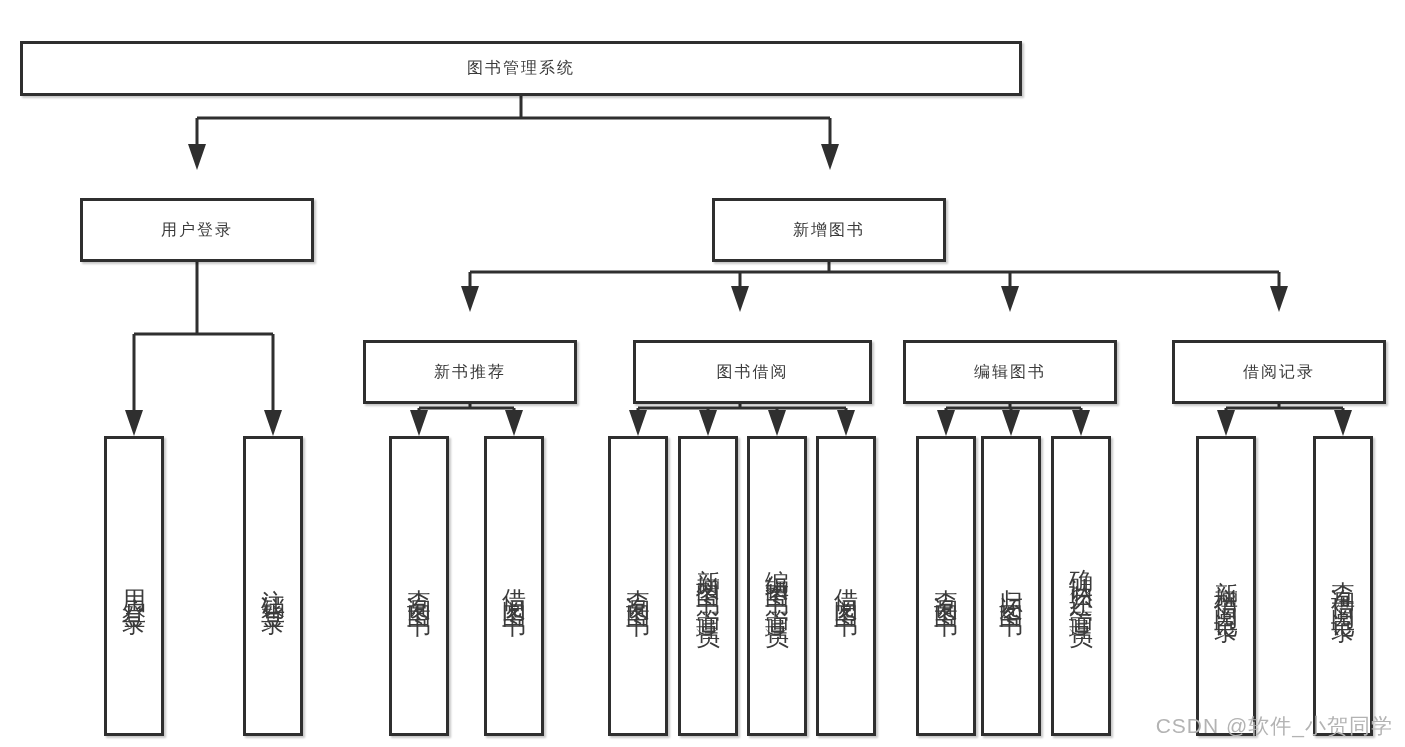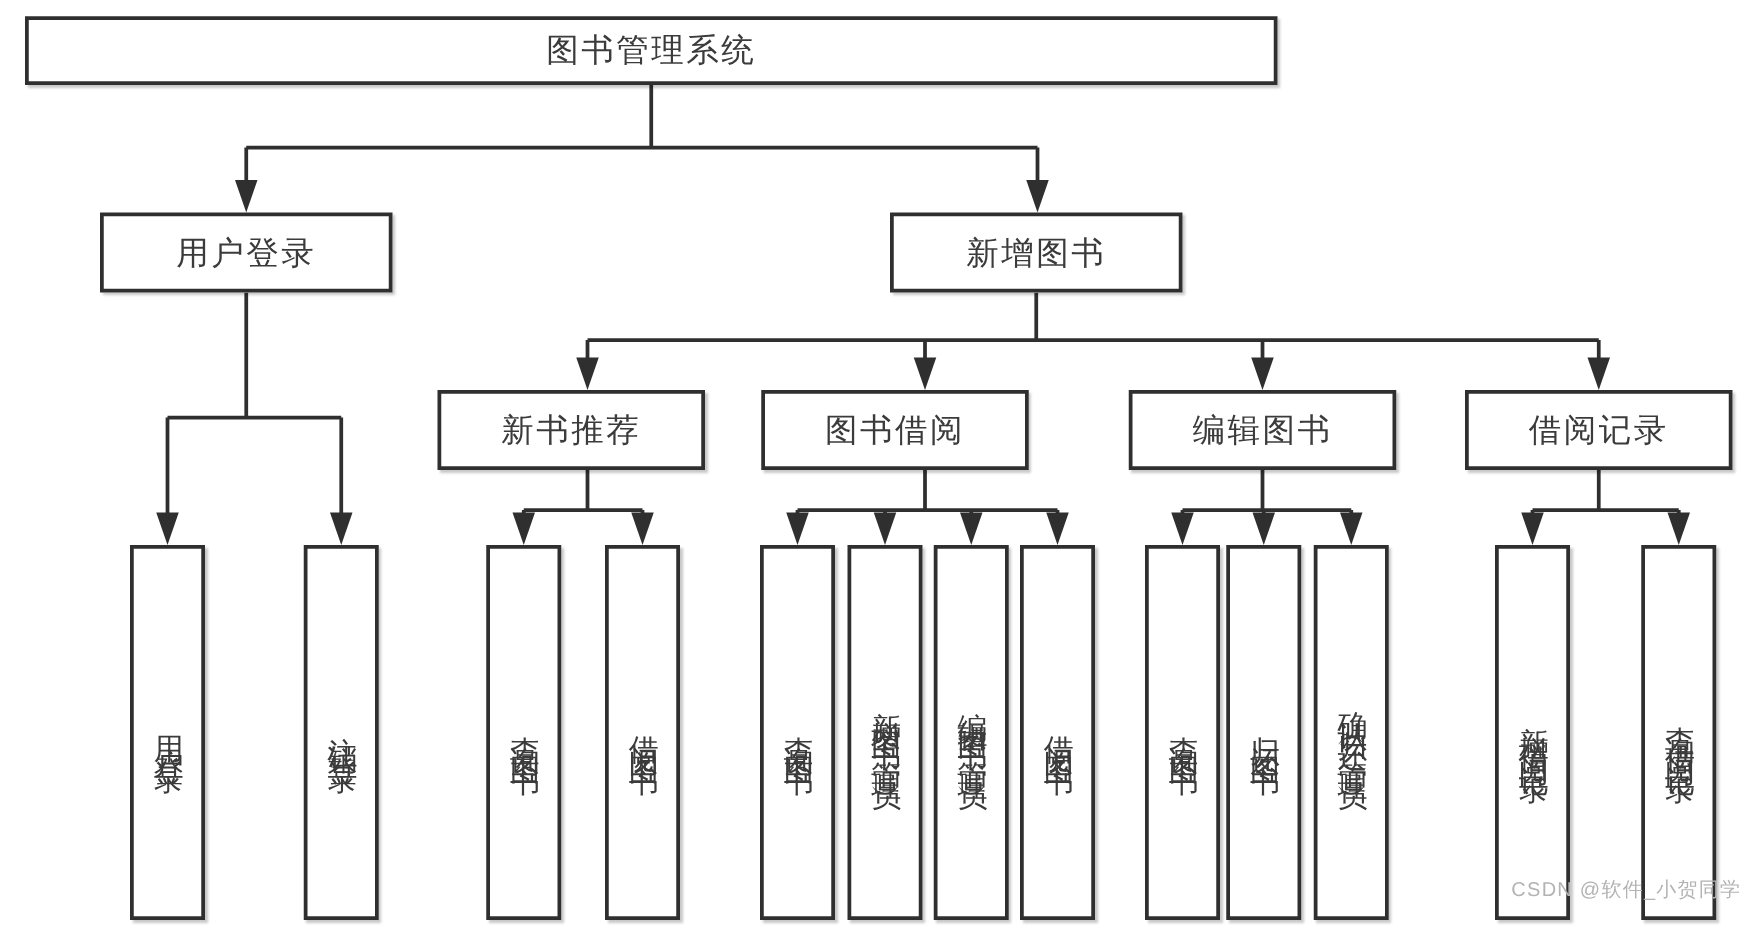--- a/index.html
+++ b/index.html
@@ -27,37 +27,38 @@
     background: #ffffff;
     border: 3px solid #2f2f2f;
     color: #3b3b3b;
     display: flex;
     align-items: center;
     justify-content: center;
     z-index: 1;
     box-shadow: 2px 2px 2px rgba(0,0,0,0.22);
   }
   .node.h {
-    font-size: 26px;
+    font-size: 16px;
     letter-spacing: 2px;
     white-space: nowrap;
+    margin-top: 28px;
   }
   .node.v {
     font-size: 24px;
     writing-mode: vertical-rl;
     text-orientation: mixed;
     letter-spacing: 8px;
     line-height: 1;
     white-space: nowrap;
   }
   #watermark {
     position: absolute;
     right: 12px;
-    bottom: 24px;
-    font-size: 16px;
+    bottom: 7px;
+    font-size: 21px;
     color: #b3b3b3;
     letter-spacing: 1px;
     z-index: 2;
     pointer-events: none;
     white-space: nowrap;
   }
 </style>
 </head>
 <body>
 
@@ -97,22 +98,22 @@
       <use href="#arw" x="1226" y="436"></use>
       <use href="#arw" x="1343" y="436"></use>
     </g>
   </svg>
 
   <div class="node h" style="left:20px;top:13px;width:1002px;height:55px">图书管理系统</div>
 
   <div class="node h" style="left:80px;top:170px;width:234px;height:64px">用户登录</div>
   <div class="node h" style="left:712px;top:170px;width:234px;height:64px">新增图书</div>
 
-  <div class="node h" style="left:350px;top:312px;width:214px;height:64px">新书推荐</div>
-  <div class="node h" style="left:609px;top:312px;width:214px;height:64px">图书借阅</div>
+  <div class="node h" style="left:363px;top:312px;width:214px;height:64px">新书推荐</div>
+  <div class="node h" style="left:633px;top:312px;width:239px;height:64px">图书借阅</div>
   <div class="node h" style="left:903px;top:312px;width:214px;height:64px">编辑图书</div>
   <div class="node h" style="left:1172px;top:312px;width:214px;height:64px">借阅记录</div>
 
   <div class="node v" style="left:104px;top:436px;width:60px;height:300px">用户登录</div>
   <div class="node v" style="left:243px;top:436px;width:60px;height:300px">注销登录</div>
 
   <div class="node v" style="left:389px;top:436px;width:60px;height:300px">查询图书</div>
   <div class="node v" style="left:484px;top:436px;width:60px;height:300px">借阅图书</div>
 
   <div class="node v" style="left:608px;top:436px;width:60px;height:300px">查询图书</div>

